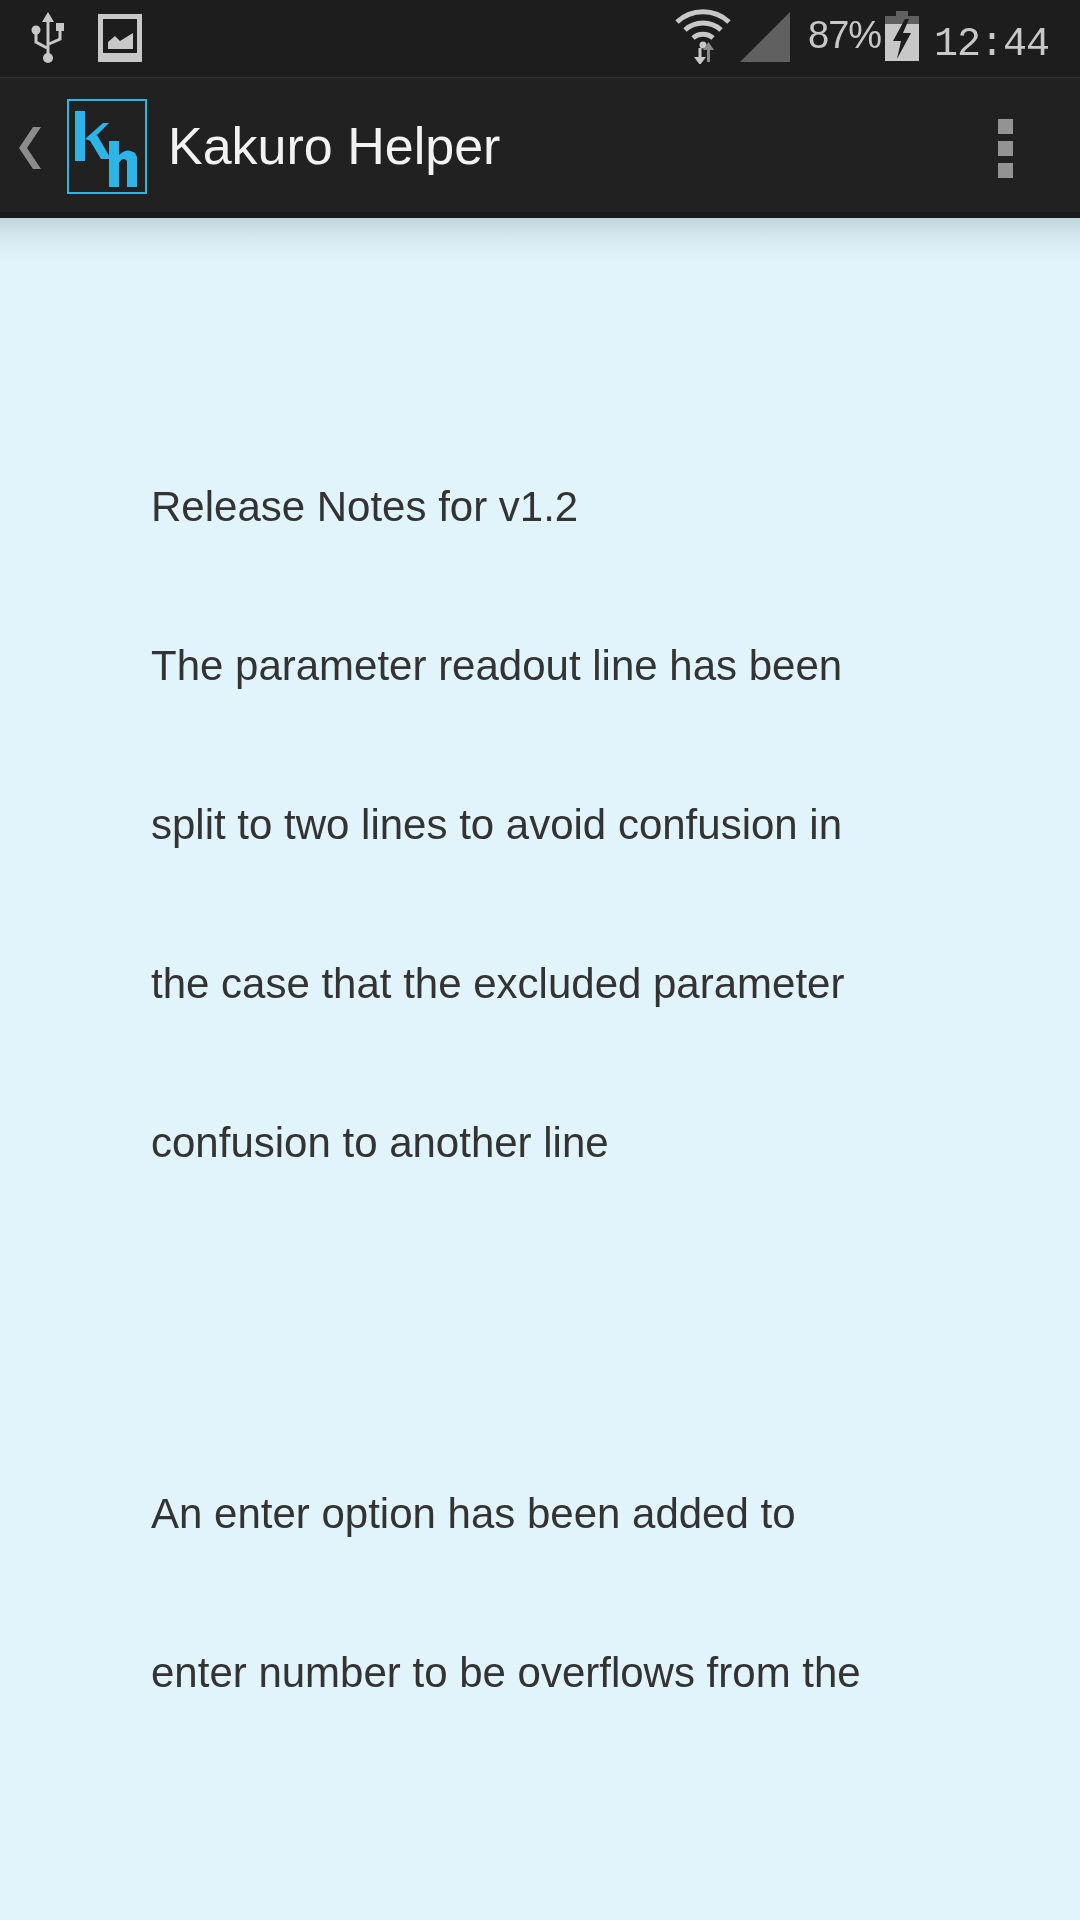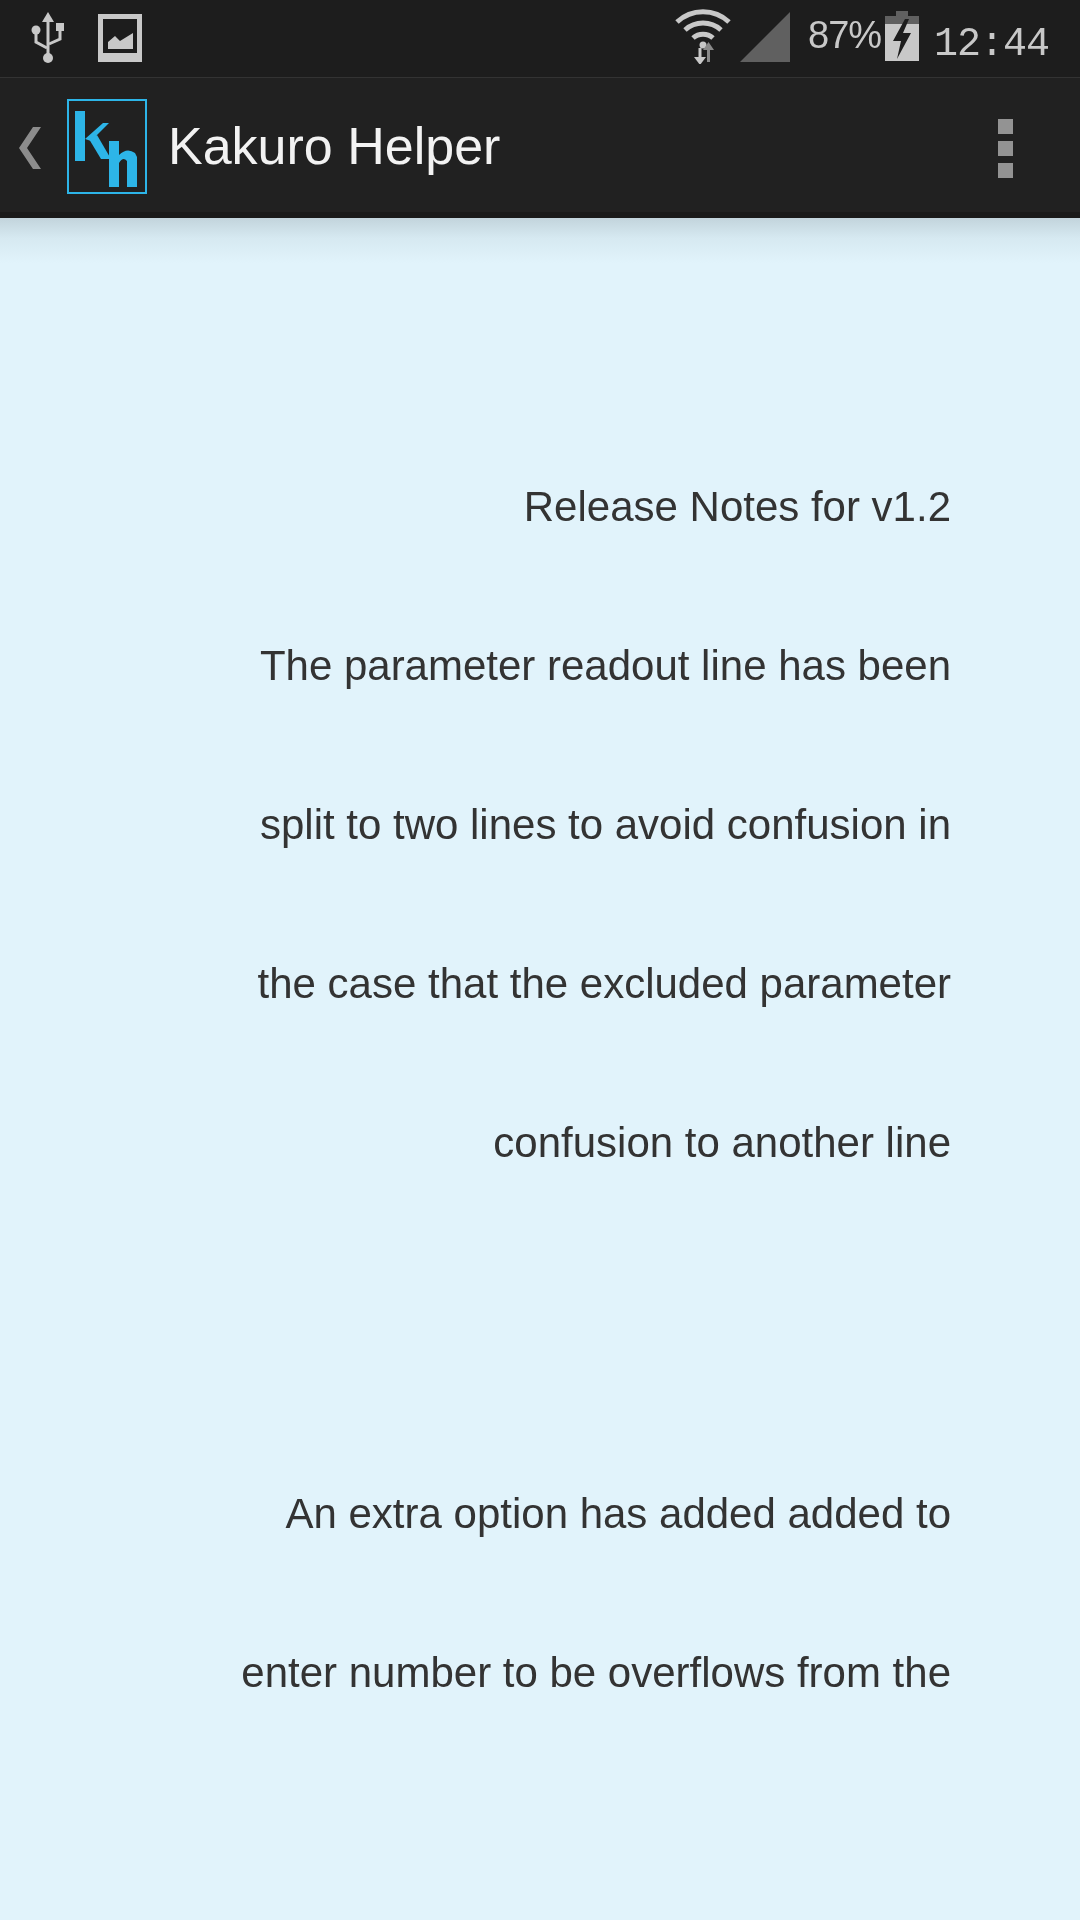--- a/index.html
+++ b/index.html
@@ -65,21 +65,21 @@
       overflow: hidden;
     }
     .help-text {
       position: absolute; left: 151px; top: 156px;
       width: 800px;
       color: #333333;
       font-size: 42px;
       line-height: 53px;
       white-space: pre;
     }
-    .paragraph { display: block; text-align: right; }
+    .paragraph { display: block; }
     .blank { display: block; height: 53px; }
   </style>
 </head>
 <body>
 
 <div class="status-bar">
   <svg class="sb-icon usb-icon" viewBox="0 0 36 52">
     <polygon points="18,0 12,10 24,10" fill="#c8c8c8"></polygon>
     <rect x="16.5" y="8" width="3" height="38" fill="#c8c8c8"></rect>
     <circle cx="18" cy="46" r="5" fill="#c8c8c8"></circle>
@@ -141,21 +141,21 @@
 
 <div class="content">
   <div class="help-text">
     <span class="paragraph">Release Notes for v1.2</span>
     <span class="paragraph">The parameter readout line has been</span>
     <span class="paragraph">split to two lines to avoid confusion in</span>
     <span class="paragraph">the case that the excluded parameter</span>
     <span class="paragraph">confusion to another line</span>
     <span class="blank"></span>
 
-    <span class="paragraph">An extra option has added added to</span>
+    <span class="paragraph">An enter option has been added to</span>
     <span class="paragraph">enter number to be overflows from the</span>
     
     
     
     
     
     
 
     
     

